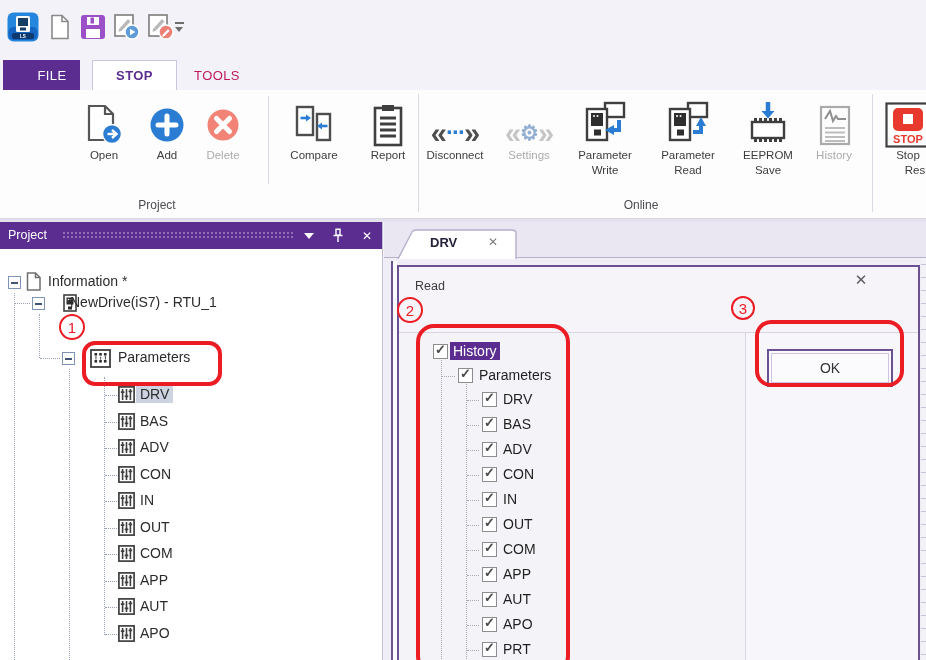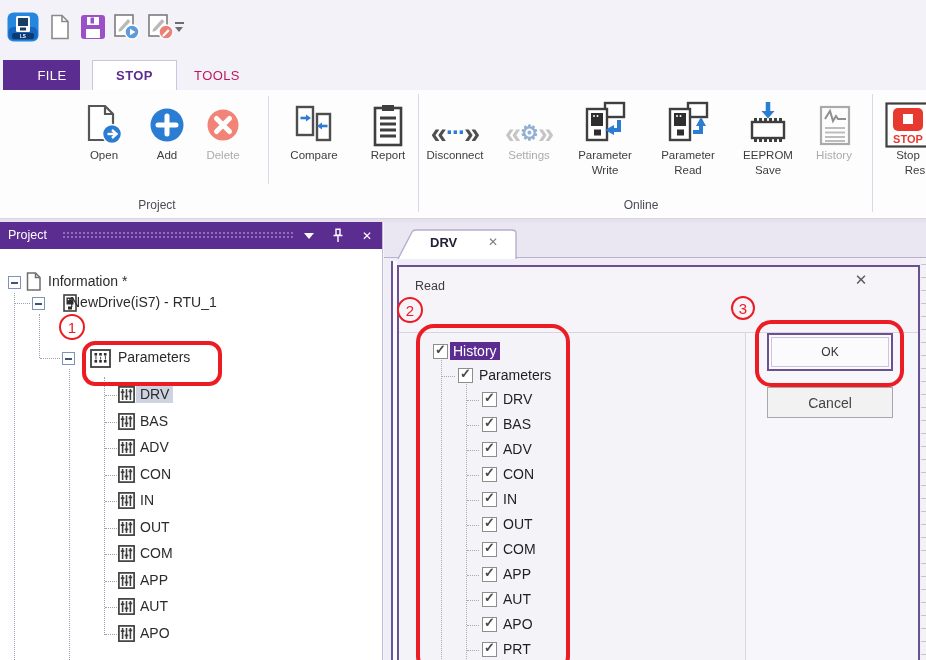--- a/index.html
+++ b/index.html
@@ -70,23 +70,23 @@
   .dlg .dclose{position:absolute;left:452px;top:4px;font-size:15px;color:#5a5a5a;width:20px;text-align:center;}
   .dlg .divider{position:absolute;left:0;right:0;top:65px;height:1px;background:#d9d4e2;}
   .dlg .treearea{position:absolute;left:0;top:66px;width:346px;bottom:0;background:#f4f3f8;}
   .dlg .btnpanel{position:absolute;left:346px;top:66px;right:0;bottom:0;background:#f7f6fa;border-left:1px solid #d9d4e2;}
   .dotv2{position:absolute;width:1px;border-left:1px dotted #a9a9b8;}
   .conn2{position:absolute;height:1px;border-top:1px dotted #a9a9b8;top:11px;}
   .cb{position:absolute;width:15px;height:15px;background:#fff;border:1px solid #8d8d8d;}
   .tick{position:absolute;left:1px;top:-3px;font-size:13px;font-weight:700;color:#4a4a4a;}
   .dlabel{position:absolute;top:1px;font-size:14px;color:#1f1f1f;padding:1px 3px;white-space:nowrap;}
   .dsel{background:#5C2D91;color:#fff;}
-  .okbtn{position:absolute;left:368px;top:66px;width:126px;height:38px;background:#fbfafd;border:2px solid #6b5191;
+  .okbtn{position:absolute;left:368px;top:82px;width:126px;height:38px;background:#fbfafd;border:2px solid #6b5191;
       box-shadow:inset 0 0 0 2px #fbfafd, inset 0 0 0 3px #cfc3e0;display:flex;align-items:center;justify-content:center;
-      font-size:12px;color:#333;}
+      font-size:14px;color:#333;}
   .cancelbtn{position:absolute;left:368px;top:120px;width:126px;height:31px;background:#f2f2f2;border:1px solid #a9a9a9;
       display:flex;align-items:center;justify-content:center;font-size:14px;color:#444;}
 
   
   .ann{position:absolute;z-index:20;pointer-events:none;}
   .acirc{border:2.5px solid #EC1C24;border-radius:50%;color:#EC1C24;display:flex;align-items:center;justify-content:center;
       font-size:15px;background:transparent;}
   .arect{border:4.5px solid #EC1C24;border-radius:15px;background:transparent;}
 </style>
 </head>
@@ -586,21 +586,20 @@
           <div class="trow" style="top: 372px; z-index: 6;">
             <span class="conn2" style="left:68px;width:12px"></span>
             <span class="cb" style="left:83px;top:3px">
               <span class="tick">✓</span>
             </span>
             <span class="dlabel" style="left:101px">PRT</span>
           </div>
         </div>
 
       <div class="okbtn">OK</div>
-      <div class="cancelbtn">Cancel</div>
     </div>
   </div>
 
   <div class="ann acirc" style="left:59px;top:314px;width:26px;height:26px">
       <span>1</span>
     </div>
   <div class="ann arect" style="left:82px;top:341px;width:140px;height:45px;border-width:4px;border-radius:13px"></div>
   <div class="ann acirc" style="left:397px;top:297px;width:26px;height:26px">
       <span>2</span>
     </div>

